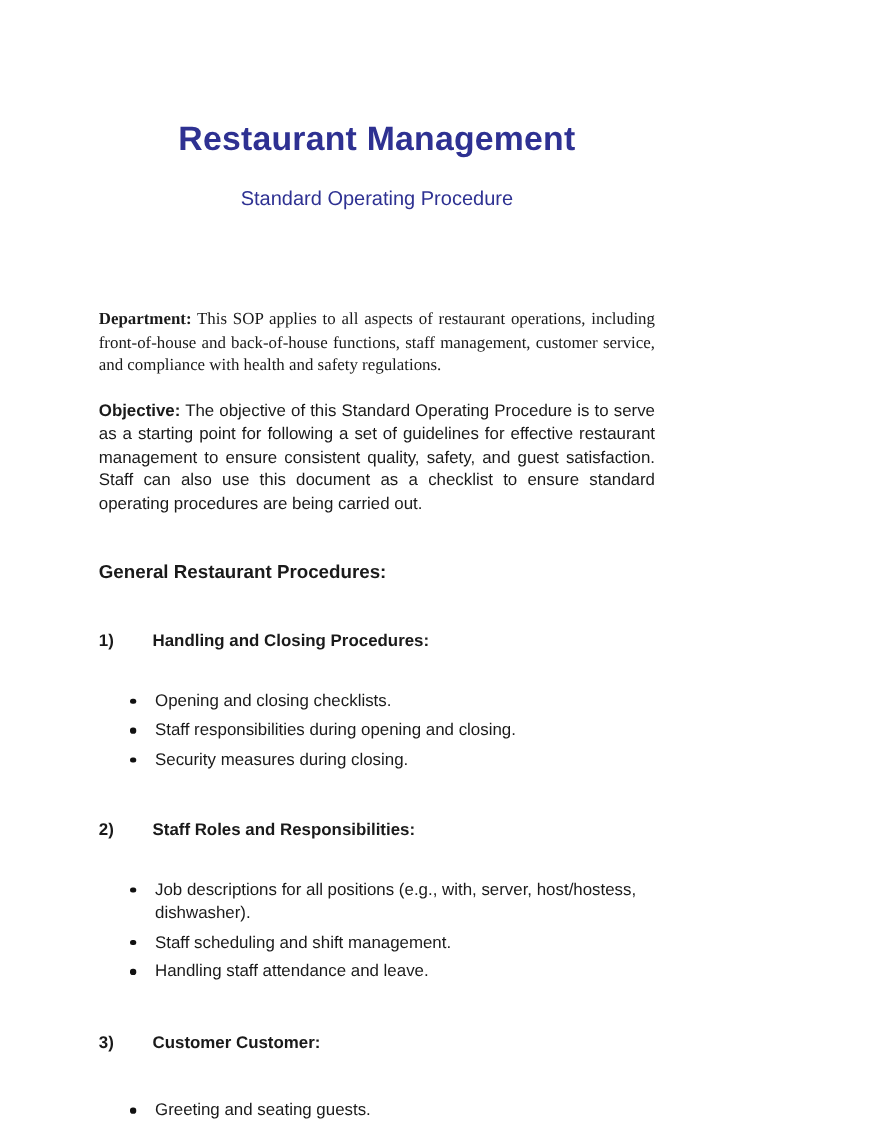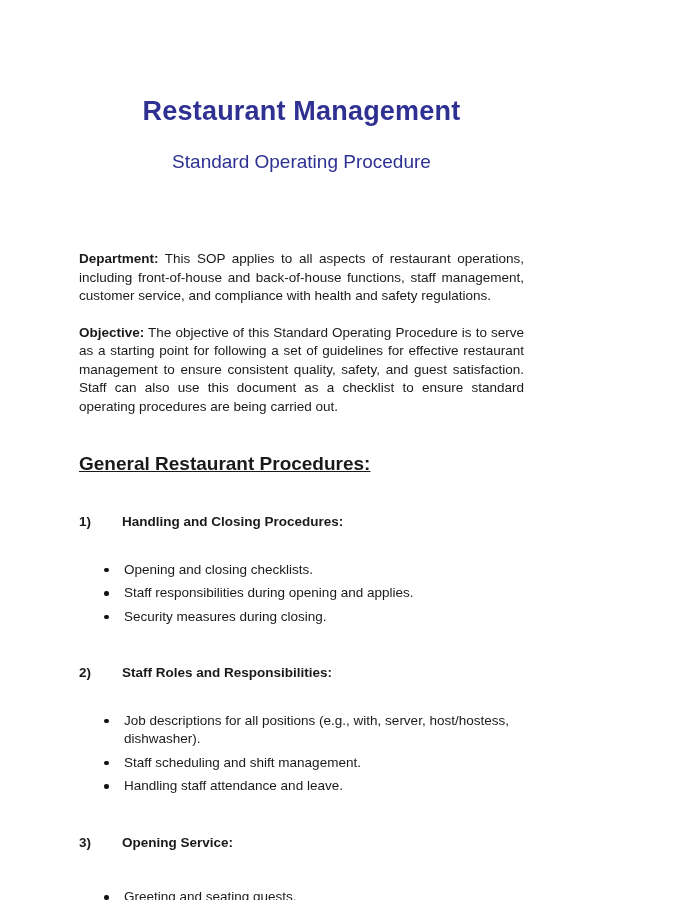--- a/index.html
+++ b/index.html
@@ -19,36 +19,35 @@
     text-align: center;
     color: var(--accent);
     font-size: 27px;
     font-weight: bold;
     letter-spacing: 0.2px;
   }
   .doc-subtitle {
     margin-top: 24px;
     text-align: center;
     color: var(--accent);
-    font-size: 19px;
+    font-size: 16px;
     font-weight: normal;
   }
   .para {
     font-size: 13.5px;
     line-height: 18.5px;
     text-align: justify;
   }
   .para strong { font-weight: bold; }
-  .para-department { margin-top: 77px; }
+  .para-department { margin-top: 77px; font-family: Liberation Serif, serif; }
   .para-objective { margin-top: 18px; }
   .gen-heading {
     margin-top: 37px;
-    font-size: 19px;
+    font-size: 15px;
     font-weight: bold;
-    text-decoration: underline;
   }
   .section { margin-top: 38px; }
   .sec-head {
     display: flex;
     font-size: 13.5px;
     font-weight: bold;
     line-height: 18.5px;
   }
   .sec-num { width: 43px; flex: 0 0 43px; }
   .bullets {
@@ -89,41 +88,41 @@
 
     <p class="gen-heading">General Restaurant Procedures:</p>
 
     <div class="section section-1">
       <div class="sec-head">
         <span class="sec-num">1)</span>
         <span class="sec-title">Handling and Closing Procedures:</span>
       </div>
       <ul class="bullets">
         <li>Opening and closing checklists.</li>
-        <li>Staff responsibilities during opening and applies.</li>
+        <li>Staff responsibilities during opening and closing.</li>
         <li>Security measures during closing.</li>
       </ul>
     </div>
 
     <div class="section section-2">
       <div class="sec-head">
         <span class="sec-num">2)</span>
         <span class="sec-title">Staff Roles and Responsibilities:</span>
       </div>
       <ul class="bullets">
         <li>Job descriptions for all positions (e.g., with, server, host/hostess, dishwasher).</li>
         <li>Staff scheduling and shift management.</li>
         <li>Handling staff attendance and leave.</li>
       </ul>
     </div>
 
     <div class="section section-3">
       <div class="sec-head">
         <span class="sec-num">3)</span>
-        <span class="sec-title">Opening Service:</span>
+        <span class="sec-title">Customer Customer:</span>
       </div>
       <ul class="bullets">
         <li>Greeting and seating guests.</li>
         <li>Taking orders and serving.</li>
         <li>Handling guest complaints and special requests.</li>
 
       </ul>
     </div>
 
   </div>

